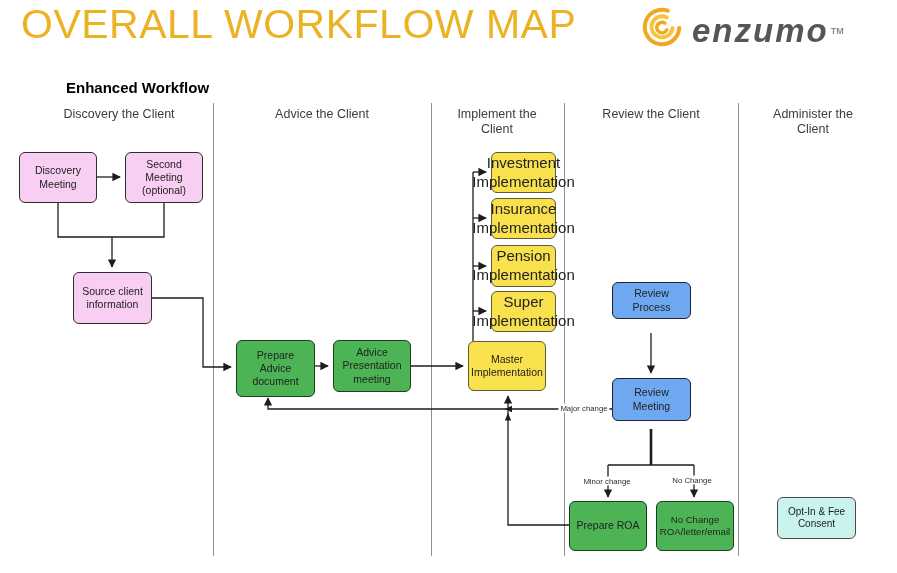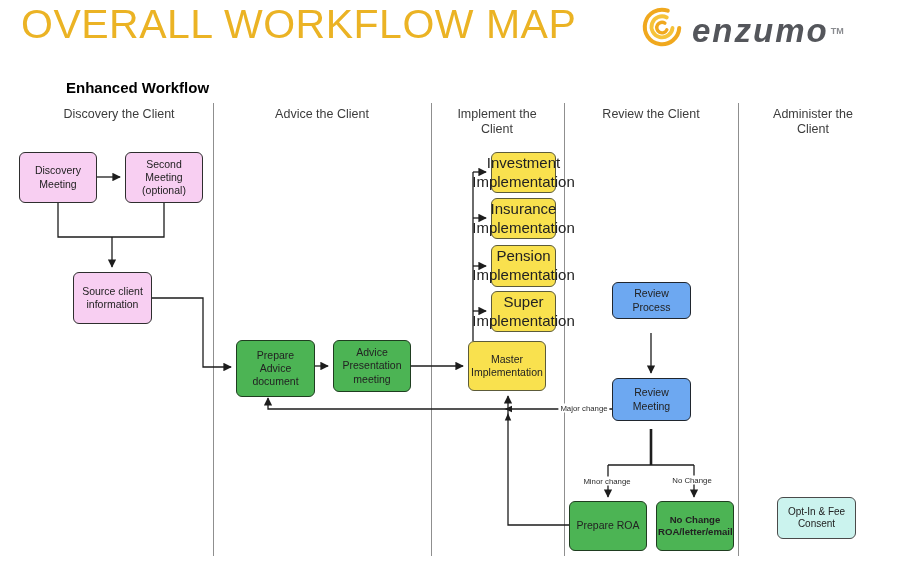--- a/index.html
+++ b/index.html
@@ -45,21 +45,21 @@
   .teal   { background:#CBF3EE; border-color:#4a4a4a; }
   .sm { font-size:15px; padding:0 12px; }
 
   #n-second span { max-width:54px; }
   #n-source span { max-width:64px; }
   #n-prepare-advice span { max-width:54px; }
   #n-advice-pres span { max-width:66px; }
   #n-master span { max-width:72px; }
   #n-review-process span, #n-review-meeting span { max-width:50px; }
   #n-no-change { font-size:9.6px; }
-  #n-no-change span { max-width:74px;font-weight:bold; }
+  #n-no-change span { max-width:74px; }
   #n-opt-in { font-size:10px; }
   #n-opt-in span { max-width:62px; }
 
   .edge-label {
     position:absolute; transform:translate(-50%,-50%);
     font-size:7.8px; color:#2b2b2b; background:#ffffff;
     padding:0 2px; white-space:nowrap;
   }
 </style>
 </head>

